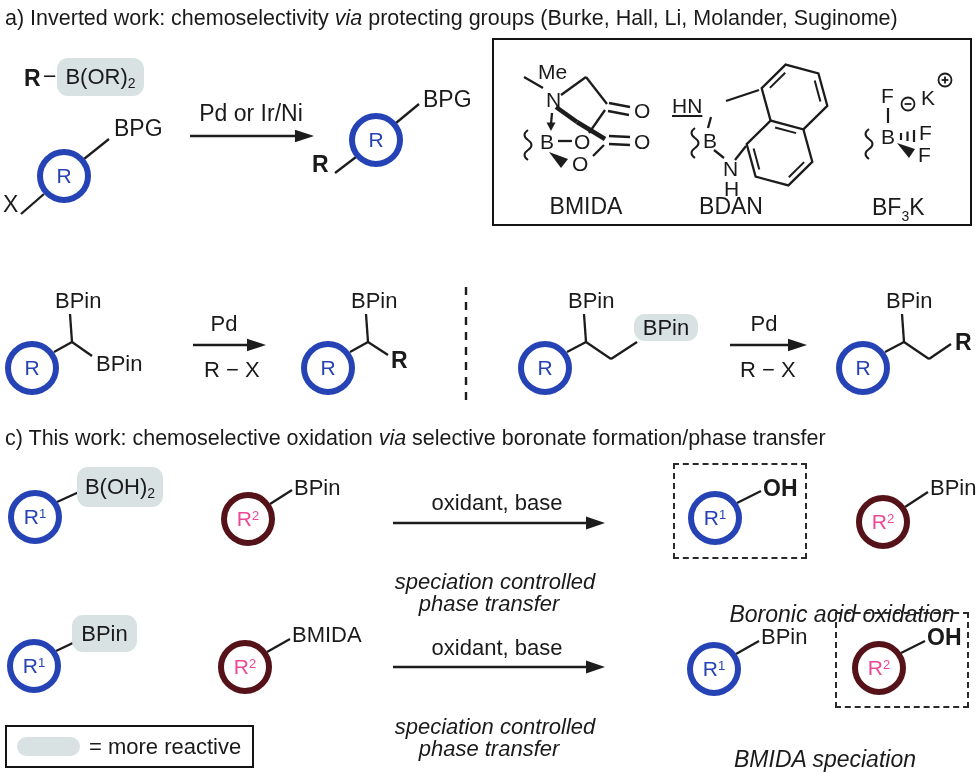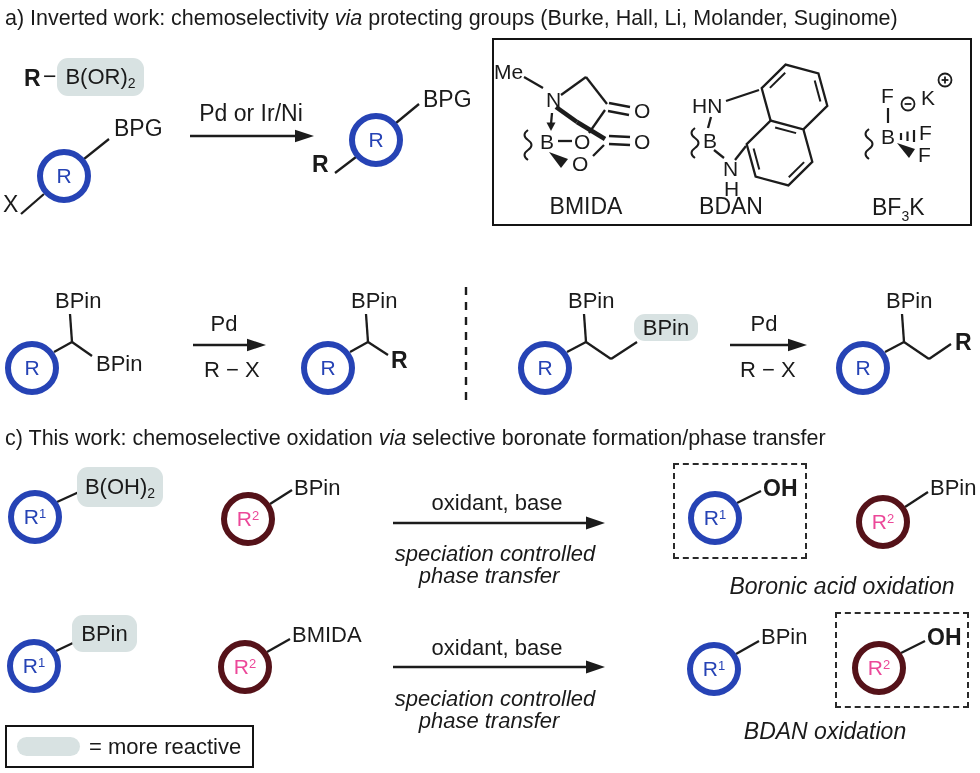--- a/index.html
+++ b/index.html
@@ -6,21 +6,21 @@
   .canvas {
     position:relative; width:980px; height:773px; background:#ffffff;
     font-family:"Liberation Sans","DejaVu Sans",sans-serif; color:#1a1a1a; overflow:hidden;
   }
   svg.layer { position:absolute; left:0; top:0; }
   .title { position:absolute; font-size:21.5px; white-space:nowrap; }
   .lbl { position:absolute; font-size:22px; line-height:1.05; white-space:nowrap; }
   .f23 { font-size:23px; }
   .f21 { font-size:21px; }
   .b  { font-weight:bold; }
-  .i  { font-style:italic; }
+  .i  { font-style:italic;margin-top:28px; }
   .ctr { transform:translateX(-50%); }
   .blue { color:#2643b5; }
   .maroon { color:#ec4899;text-align:right; }
   .pill {
     position:absolute; background:#d8e2e2; border-radius:11px;
     display:flex; align-items:center; justify-content:center;
     font-size:22px; line-height:1; color:#1a1a1a;
   }
   .ring-label { position:absolute; transform:translate(-50%,-52%); font-size:21px; line-height:1; }
   .sub { font-size:14px; position:relative; top:6px; }
@@ -183,30 +183,30 @@
   <div class="lbl f23" style="left:3px; top:192px;">X</div>
 
   <div class="lbl ctr f23" style="left:251px; top:101px;">Pd or Ir/Ni</div>
 
   <div class="ring-label blue" style="left:376px; top:140px;">R</div>
   <div class="lbl f23" style="left:423px; top:87px;">BPG</div>
   <div class="lbl b f23" style="left:312px; top:152px;">R</div>
 
   <div class="box" style="left:492px; top:38px; width:480px; height:188px;"></div>
 
-  <div class="lbl f21" style="left:494px; top:61px;">Me</div>
+  <div class="lbl f21" style="left:494px; top:61px;padding-left:44px;">Me</div>
   <div class="lbl f21" style="left:546px; top:89px;">N</div>
   <div class="lbl f21" style="left:540px; top:131px;">B</div>
   <div class="lbl f21" style="left:574px; top:131px;">O</div>
   <div class="lbl f21" style="left:572px; top:153px;">O</div>
   <div class="lbl f21" style="left:634px; top:100px;">O</div>
   <div class="lbl f21" style="left:634px; top:131px;">O</div>
   <div class="lbl ctr f23" style="left:586px; top:194px;">BMIDA</div>
 
-  <div class="lbl f21" style="left:692px; top:95px;">HN</div>
+  <div class="lbl f21" style="left:672px; top:95px;text-decoration:underline;">HN</div>
   <div class="lbl f21" style="left:703px; top:130px;">B</div>
   <div class="lbl f21" style="left:723px; top:158px;">N</div>
   <div class="lbl f21" style="left:724px; top:178px;">H</div>
   <div class="lbl ctr f23" style="left:731px; top:194px;">BDAN</div>
 
   <div class="lbl f21" style="left:881px; top:85px;">F</div>
   <div class="lbl f21" style="left:921px; top:87px;">K</div>
   <div class="lbl f21" style="left:881px; top:126px;">B</div>
   <div class="lbl f21" style="left:919px; top:122px;">F</div>
   <div class="lbl f21" style="left:918px; top:144px;">F</div>
@@ -259,19 +259,19 @@
 
   <div class="lbl ctr" style="left:497px; top:636px;">oxidant, base</div>
   <div class="lbl ctr i" style="left:495px; top:687px;">speciation controlled</div>
   <div class="lbl ctr i" style="left:489px; top:709px;">phase transfer</div>
 
   <div class="ring-label blue" style="left:714px; top:669px;"><span>R</span><span class="rsup">1</span></div>
   <div class="lbl" style="left:761px; top:625px;">BPin</div>
   <div class="dbox" style="left:835px; top:612px; width:134px; height:96px;"></div>
   <div class="ring-label maroon" style="left:879px; top:668px;"><span>R</span><span class="rsup">2</span></div>
   <div class="lbl b f23" style="left:927px; top:625px;">OH</div>
-  <div class="lbl ctr i f23" style="left:825px; top:719px;">BDAN oxidation</div>
+  <div class="lbl ctr i f23" style="left:825px; top:719px;">BMIDA speciation</div>
 
   <div class="box" style="left:5px; top:725px; width:249px; height:43px;"></div>
   <div class="pill" style="left:17px; top:737px; width:63px; height:19px;"></div>
   <div class="lbl" style="left:89px; top:735px;">= more reactive</div>
 
 </div>
 
 </body></html>

